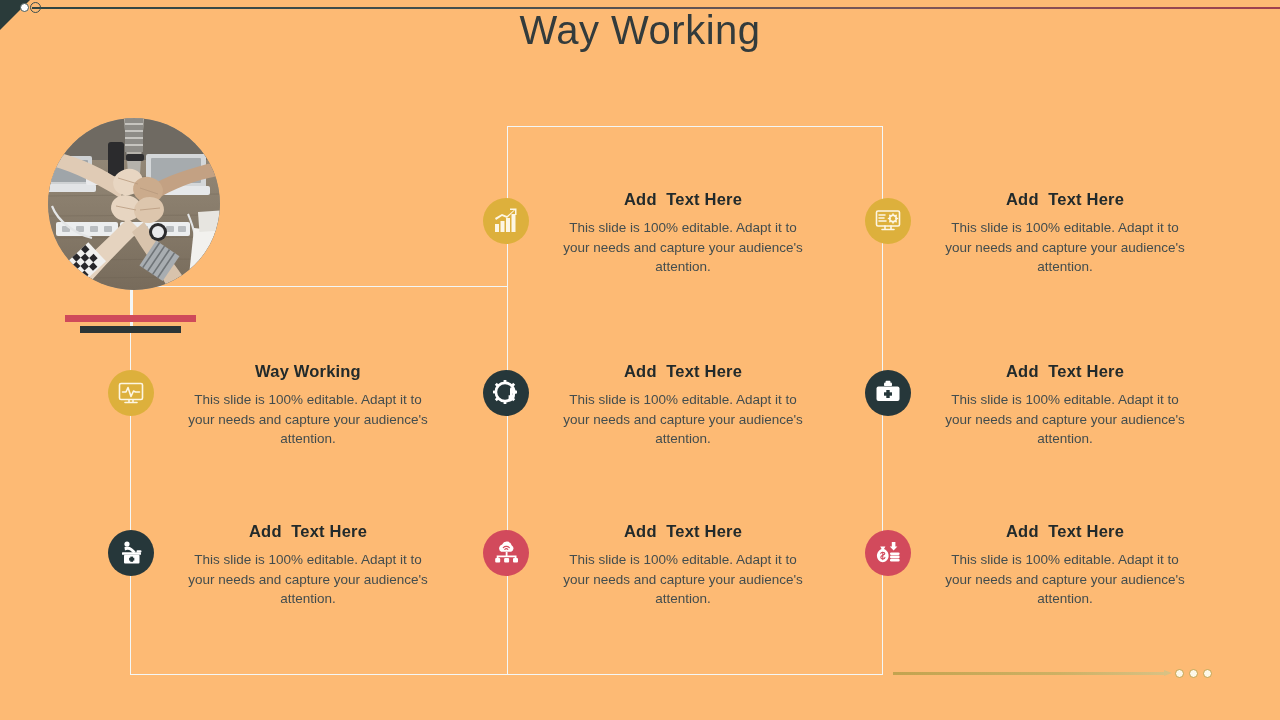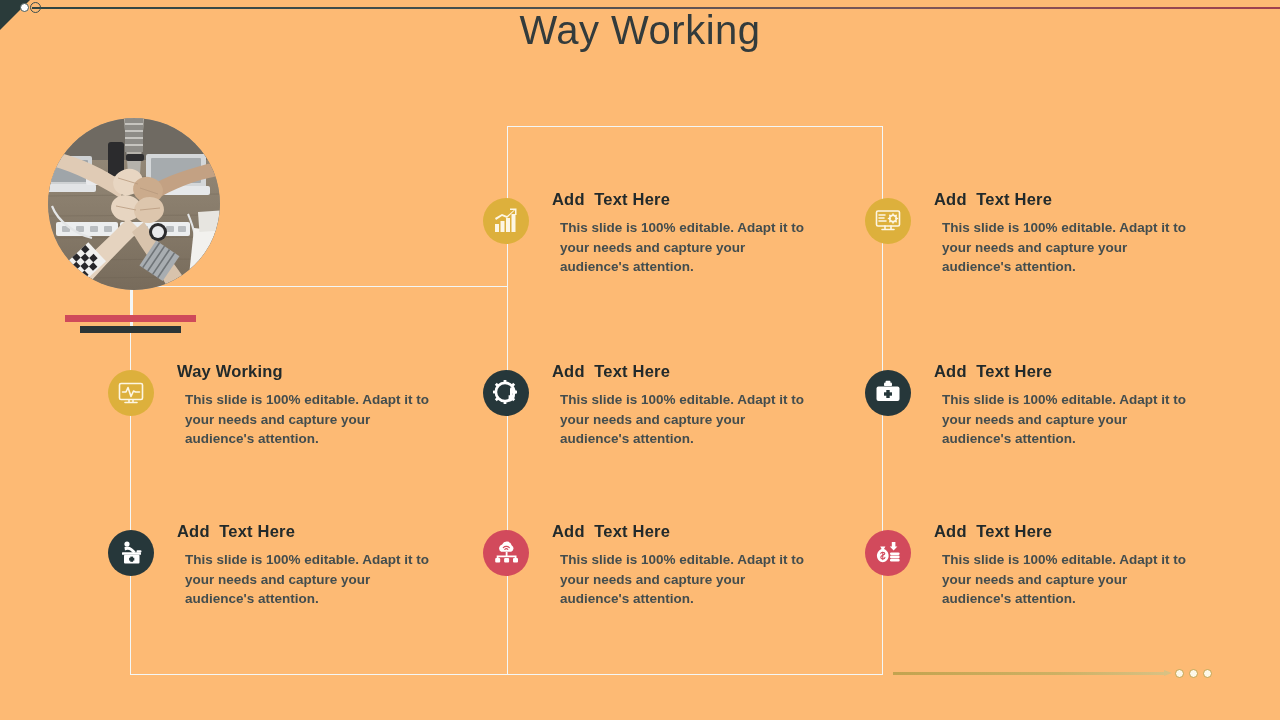--- a/index.html
+++ b/index.html
@@ -109,20 +109,21 @@
     left: 80px; top: 326px;
     width: 101px; height: 7px;
     background: #2b3536;
   }
 
   
   .item {
     position: absolute;
     display: flex;
     align-items: flex-start;
+    text-align: center;
   }
   .icon-circle {
     width: 46px; height: 46px;
     border-radius: 50%;
     flex: 0 0 46px;
     display: flex;
     align-items: center;
     justify-content: center;
     margin-top: 8px;
   }
@@ -141,21 +142,20 @@
     color: #222a2b;
     margin: 0 0 9px 0;
     letter-spacing: 0.2px;
     white-space: pre;
   }
   .item-body {
     font-size: 13.5px;
     line-height: 19.5px;
     color: #434d4e;
     margin: 8px;
-    font-weight: bold;
   }
 
   
   .col-1 { left: 108px; }
   .col-2 { left: 483px; }
   .col-3 { left: 865px; }
   .row-1 { top: 190px; }
   .row-2 { top: 362px; }
   .row-3 { top: 522px; }
 

